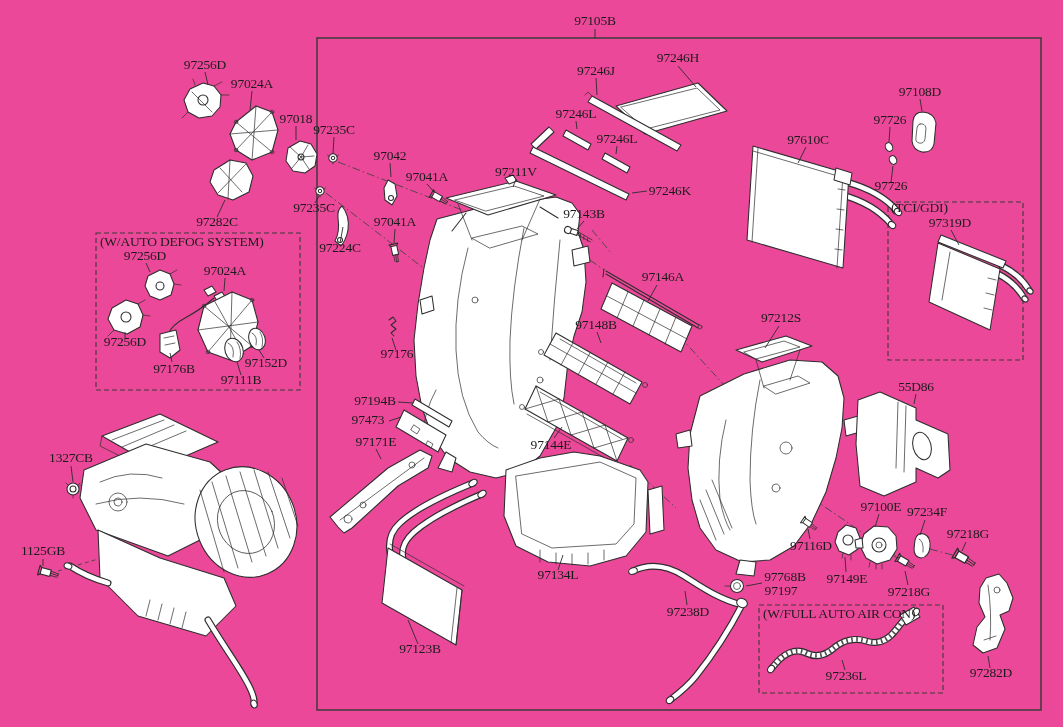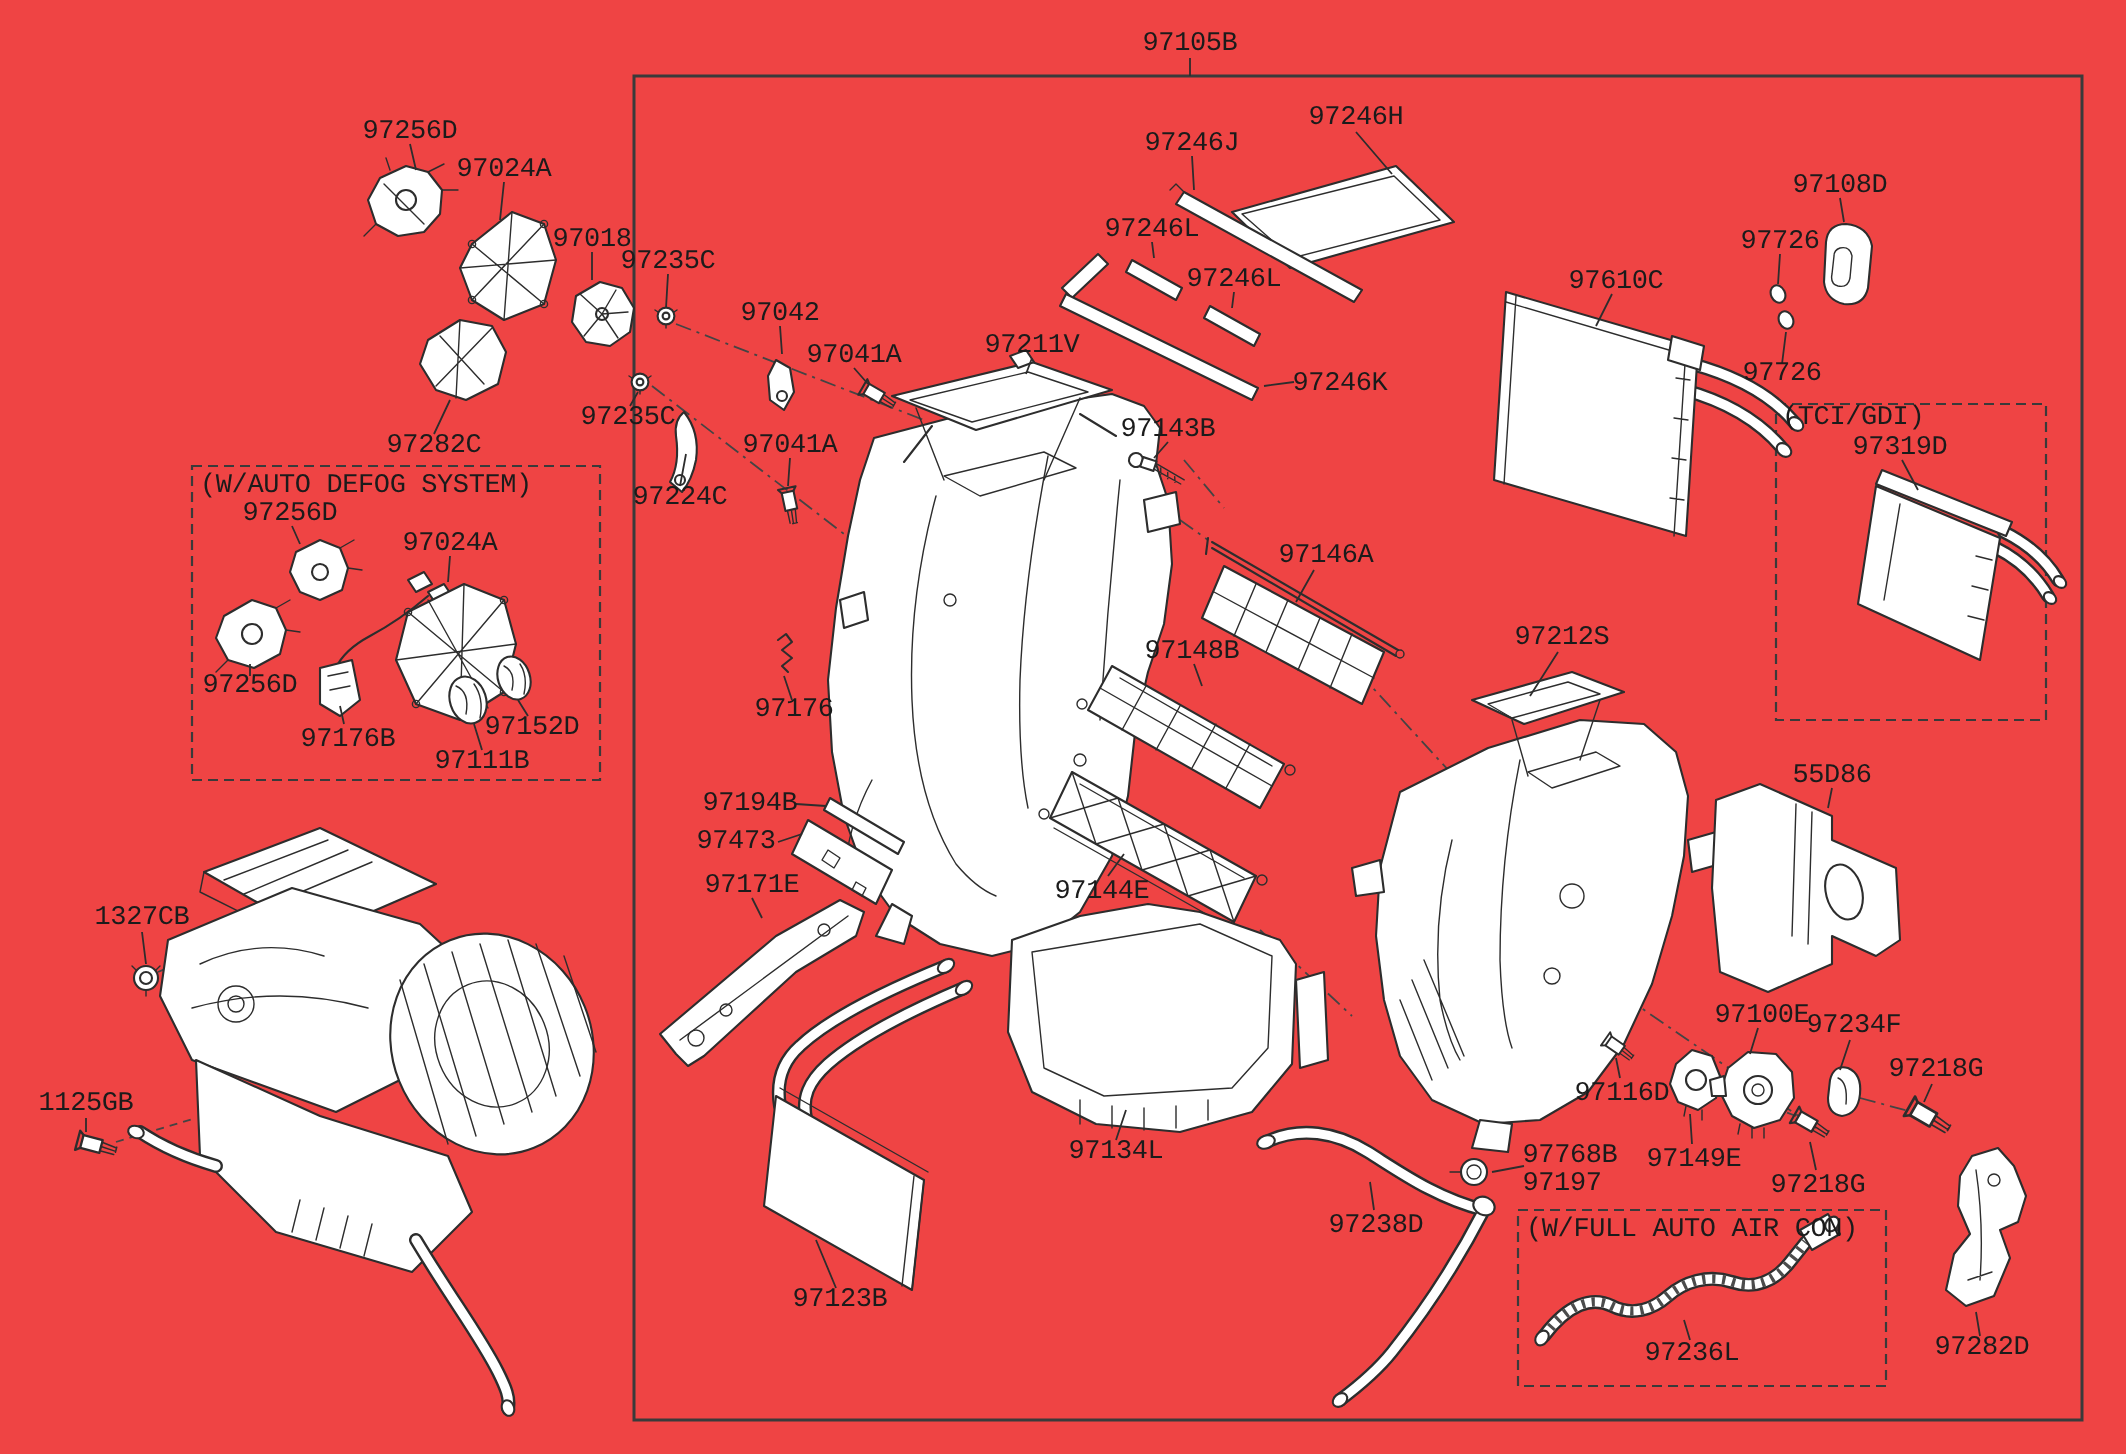--- a/index.html
+++ b/index.html
@@ -1,17 +1,17 @@
 <!DOCTYPE html>
 <html><head>
 <meta charset="utf-8">
 <style>
   html,body{margin:0;padding:0;background:#fff;}
-  .stage{position:relative;width:1063px;height:727px;background:#ef4444;overflow:hidden;
-         font-family:Liberation Mono, monospace;}
+  .stage{position:relative;width:1063px;height:727px;background:#ec4899;overflow:hidden;
+         font-family:Liberation Serif, serif;}
   svg{display:block}
   .ln{fill:none;stroke:#2d2d2d;stroke-width:1.05;stroke-linecap:round;stroke-linejoin:round;}
   .lnw{fill:#fff;stroke:#2d2d2d;stroke-width:1.05;stroke-linejoin:round;}
   .thin{stroke-width:0.7;}
   .frame{fill:none;stroke:#3a3a3a;stroke-width:1.5;}
   .dashbox{fill:none;stroke:#3a3a3a;stroke-width:1.1;stroke-dasharray:5 3;}
   .leader{fill:none;stroke:#2d2d2d;stroke-width:0.9;}
   .dashdot{fill:none;stroke:#444;stroke-width:0.9;stroke-dasharray:8 3 1.5 3;}
   .dash2{fill:none;stroke:#444;stroke-width:0.9;stroke-dasharray:4 3;}
   .tube-o{fill:none;stroke:#2d2d2d;stroke-width:7;stroke-linecap:round;}

